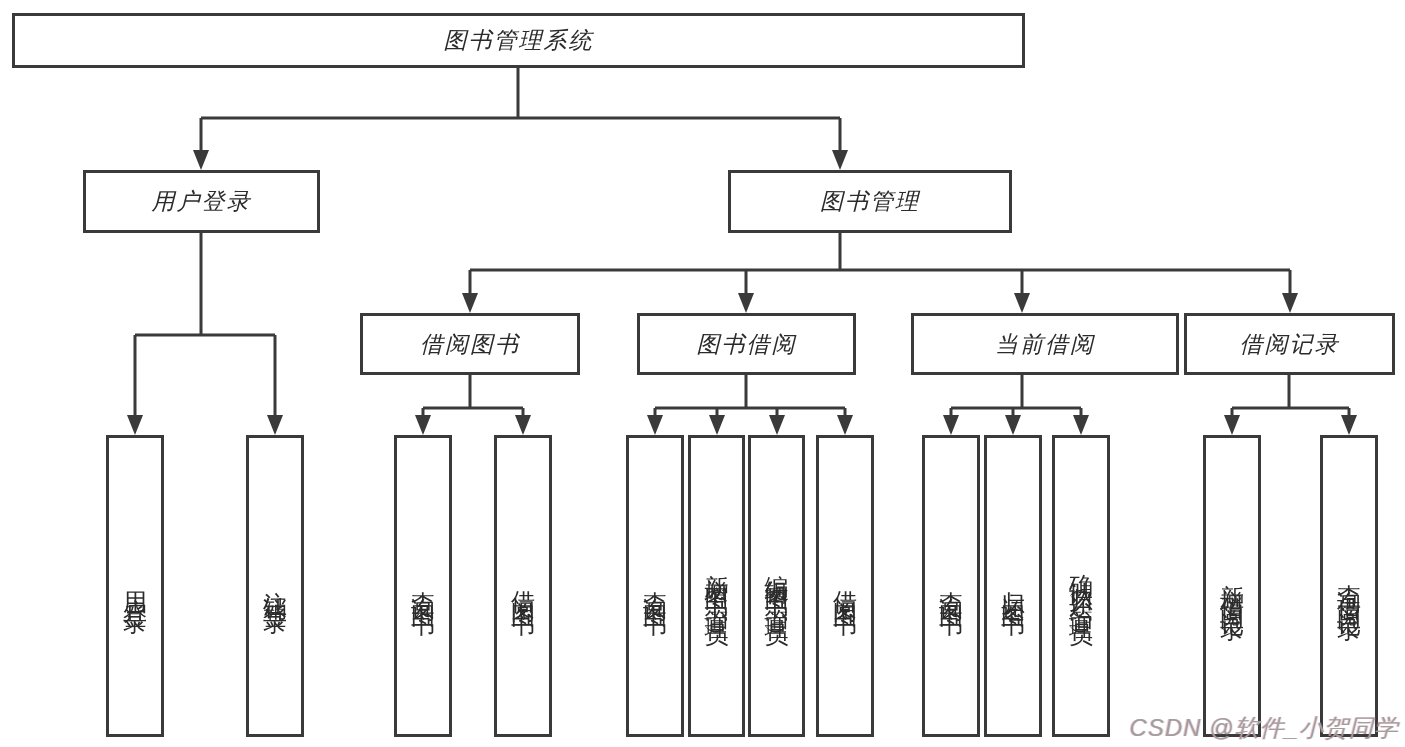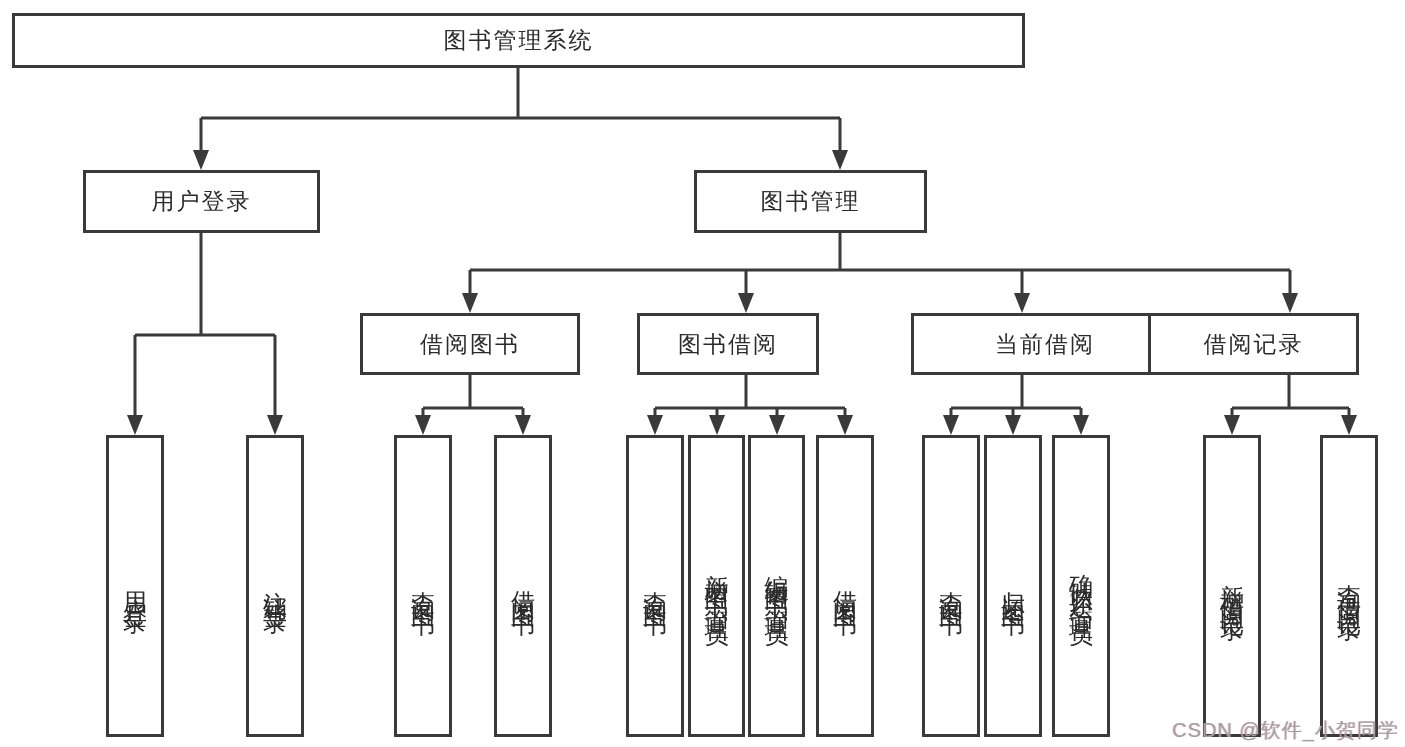--- a/index.html
+++ b/index.html
@@ -5,29 +5,30 @@
   html,body{margin:0;padding:0;background:#ffffff;}
   .canvas{
     position:relative;width:1405px;height:747px;background:#ffffff;
     font-family:"Liberation Sans",sans-serif;overflow:hidden;
   }
   .connectors{position:absolute;left:0;top:0;width:1405px;height:747px;}
   .node{
     position:absolute;box-sizing:border-box;border:3px solid #3a3a3a;background:#ffffff;
     display:flex;align-items:center;justify-content:center;color:#2b2b2b;
   }
-  .node.h span{font-size:23px;letter-spacing:2px;white-space:nowrap;}
+  .node.h span{font-size:23px;letter-spacing:2px;white-space:nowrap;font-style:italic;}
   .node.leaf span{
     writing-mode:vertical-rl;text-orientation:mixed;
     font-size:24px;letter-spacing:7px;line-height:1.25;white-space:nowrap;
   }
   .watermark{
-    position:absolute;right:6px;bottom:3px;font-size:20px;letter-spacing:1px;
+    position:absolute;right:6px;bottom:3px;font-size:24px;letter-spacing:1px;
     color:#a39d9d;white-space:nowrap;
     text-shadow:-1px 0 0 rgba(219,115,115,0.40), 1px 0 0 rgba(140,160,220,0.25);
+    font-style:italic;
   }
 </style>
 </head>
 <body>
 
 <div class="canvas">
 
   <svg class="connectors" viewBox="0 0 1405 747" xmlns="http://www.w3.org/2000/svg">
     <g stroke="#3a3a3a" stroke-width="3" fill="none">
       <path d="M518 68 V118 M201 118 H840 M201 118 V152 M840 118 V152"></path>
@@ -61,34 +62,34 @@
     </g>
   </svg>
 
   <div class="node h" style="left:12px;top:13px;width:1013px;height:55px">
     <span>图书管理系统</span>
   </div>
 
   <div class="node h" style="left:83px;top:170px;width:237px;height:63px">
     <span>用户登录</span>
   </div>
-  <div class="node h" style="left:694px;top:170px;width:233px;height:63px">
+  <div class="node h" style="left:728px;top:170px;width:284px;height:63px">
     <span>图书管理</span>
   </div>
 
   <div class="node h" style="left:360px;top:313px;width:220px;height:62px">
     <span>借阅图书</span>
   </div>
-  <div class="node h" style="left:637px;top:313px;width:182px;height:62px">
+  <div class="node h" style="left:637px;top:313px;width:219px;height:62px">
     <span>图书借阅</span>
   </div>
   <div class="node h" style="left:911px;top:313px;width:268px;height:62px">
     <span>当前借阅</span>
   </div>
-  <div class="node h" style="left:1148px;top:313px;width:211px;height:62px">
+  <div class="node h" style="left:1184px;top:313px;width:211px;height:62px">
     <span>借阅记录</span>
   </div>
 
   <div class="node leaf" style="left:106px;top:435px;width:58px;height:302px">
     <span>用户登录</span>
   </div>
   <div class="node leaf" style="left:246px;top:435px;width:58px;height:302px">
     <span>注销登录</span>
   </div>
 

